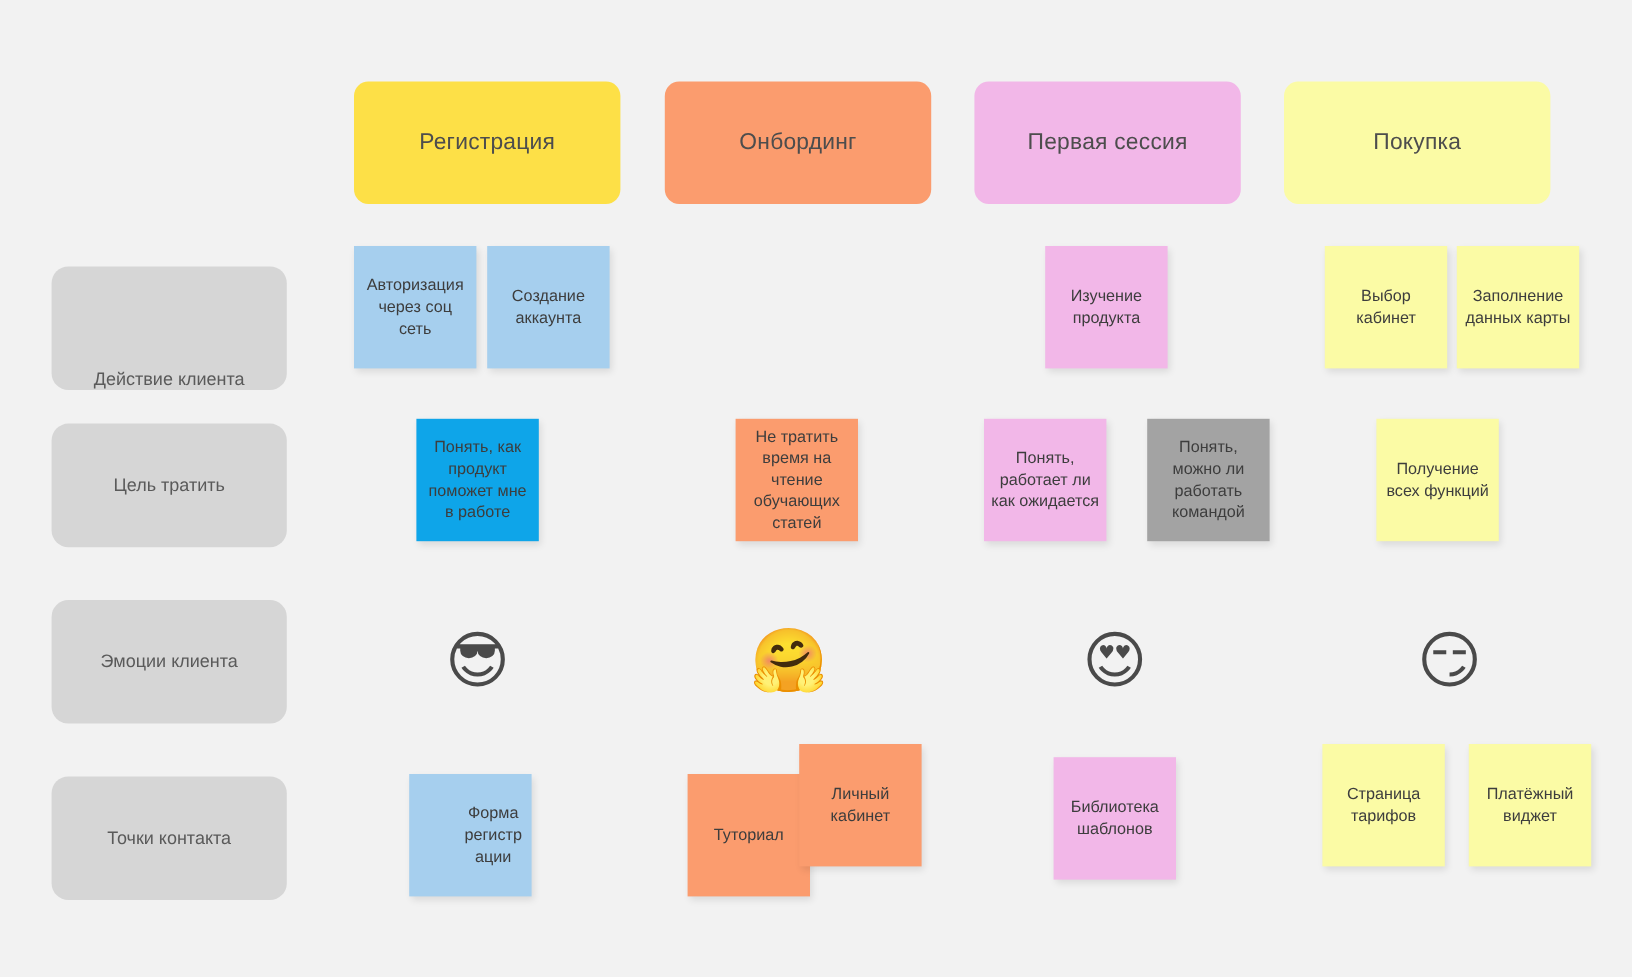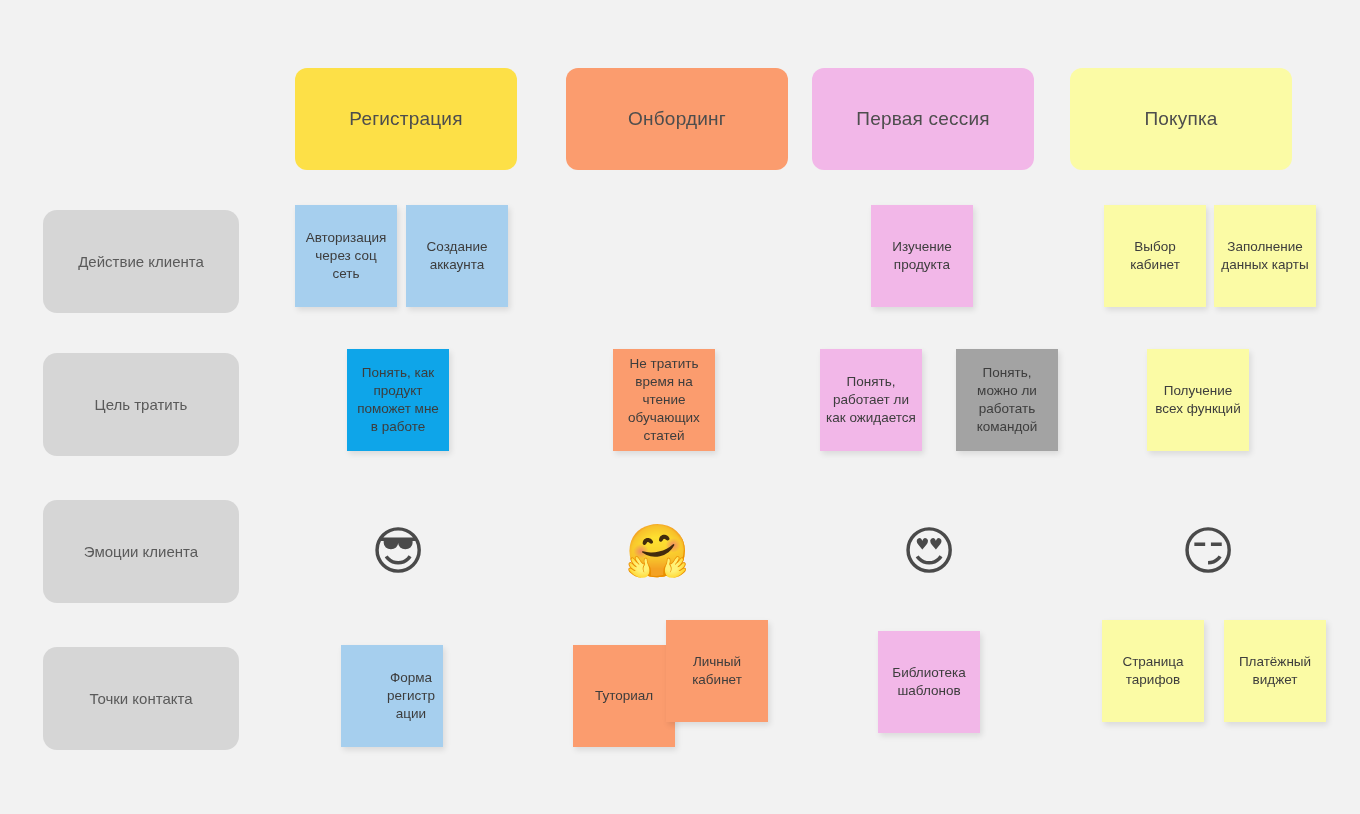--- a/index.html
+++ b/index.html
@@ -94,31 +94,31 @@
   }
 </style>
 </head>
 <body>
 
 <div id="board">
 
   <div class="stage-header" style="left:295px; top:68px; background:#fde047;">
     <span>Регистрация</span>
   </div>
-  <div class="stage-header" style="left:554px; top:68px; background:#fb9c6e;margin-left:12px;">
+  <div class="stage-header" style="left:554px; top:68px; background:#fb9c6e;">
     <span>Онбординг</span>
   </div>
   <div class="stage-header" style="left:812px; top:68px; background:#f2b7e8;">
     <span>Первая сессия</span>
   </div>
   <div class="stage-header" style="left:1070px; top:68px; background:#fbfba5;">
     <span>Покупка</span>
   </div>
 
-  <div class="row-label" style="top:210px;">
+  <div class="row-label" style="top:222px;align-items:flex-end;">
     <span>Действие клиента</span>
   </div>
   <div class="row-label" style="top:353px;">
     <span>Цель тратить</span>
   </div>
   <div class="row-label" style="top:500px;">
     <span>Эмоции клиента</span>
   </div>
   <div class="row-label" style="top:647px;">
     <span>Точки контакта</span>

